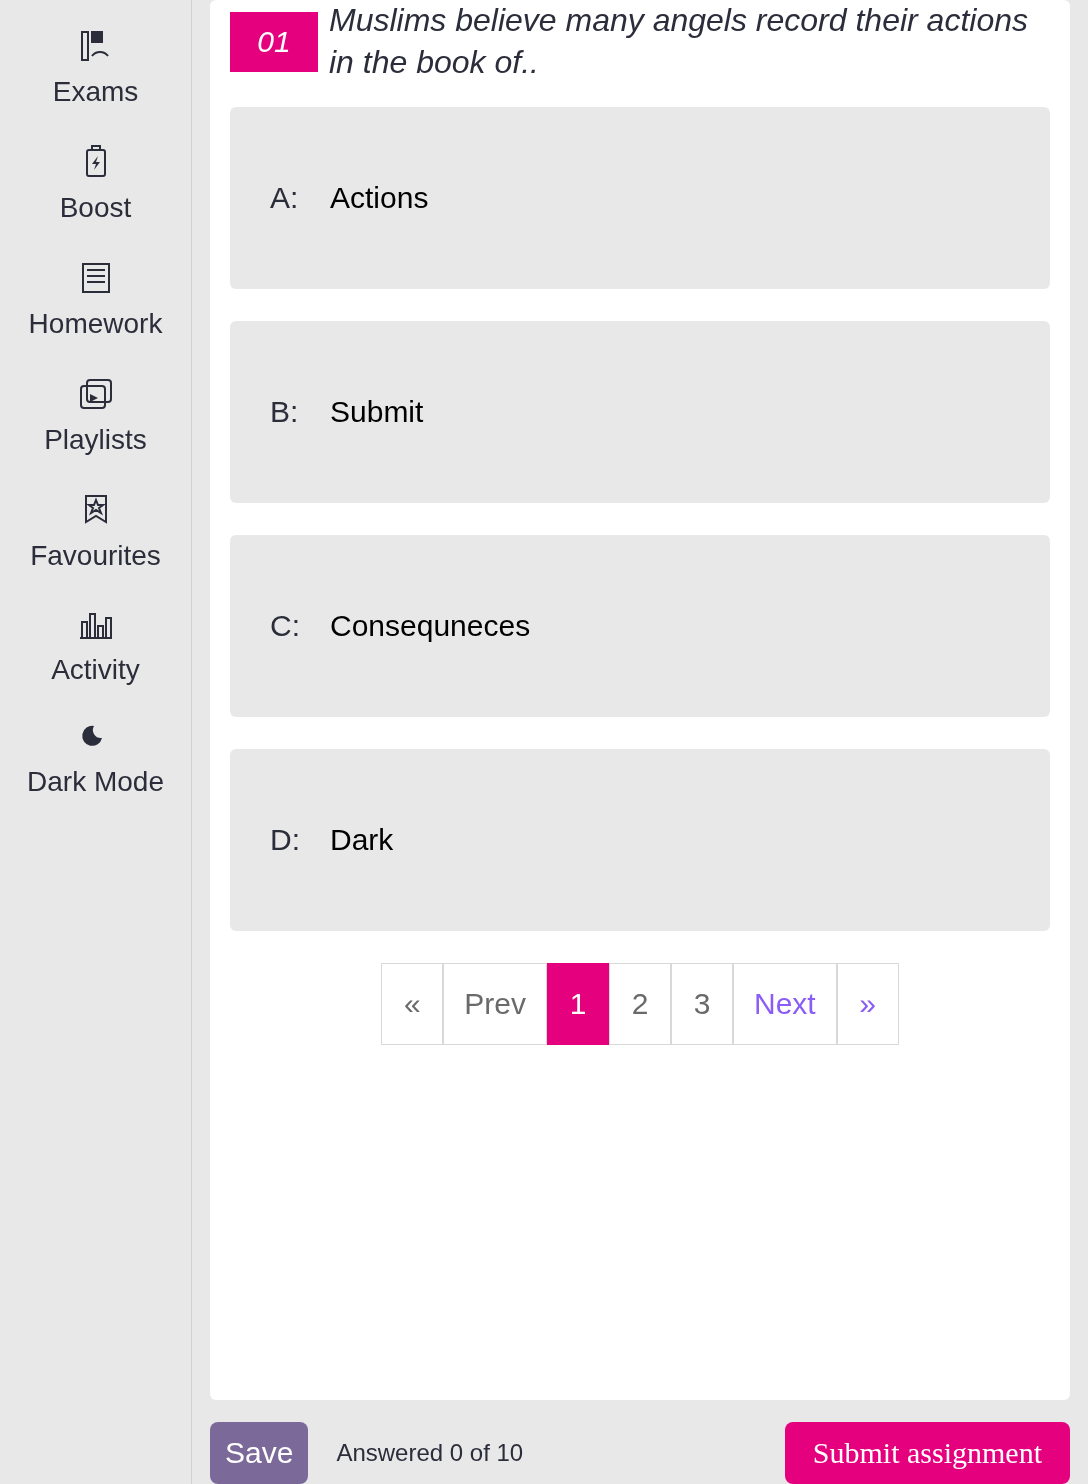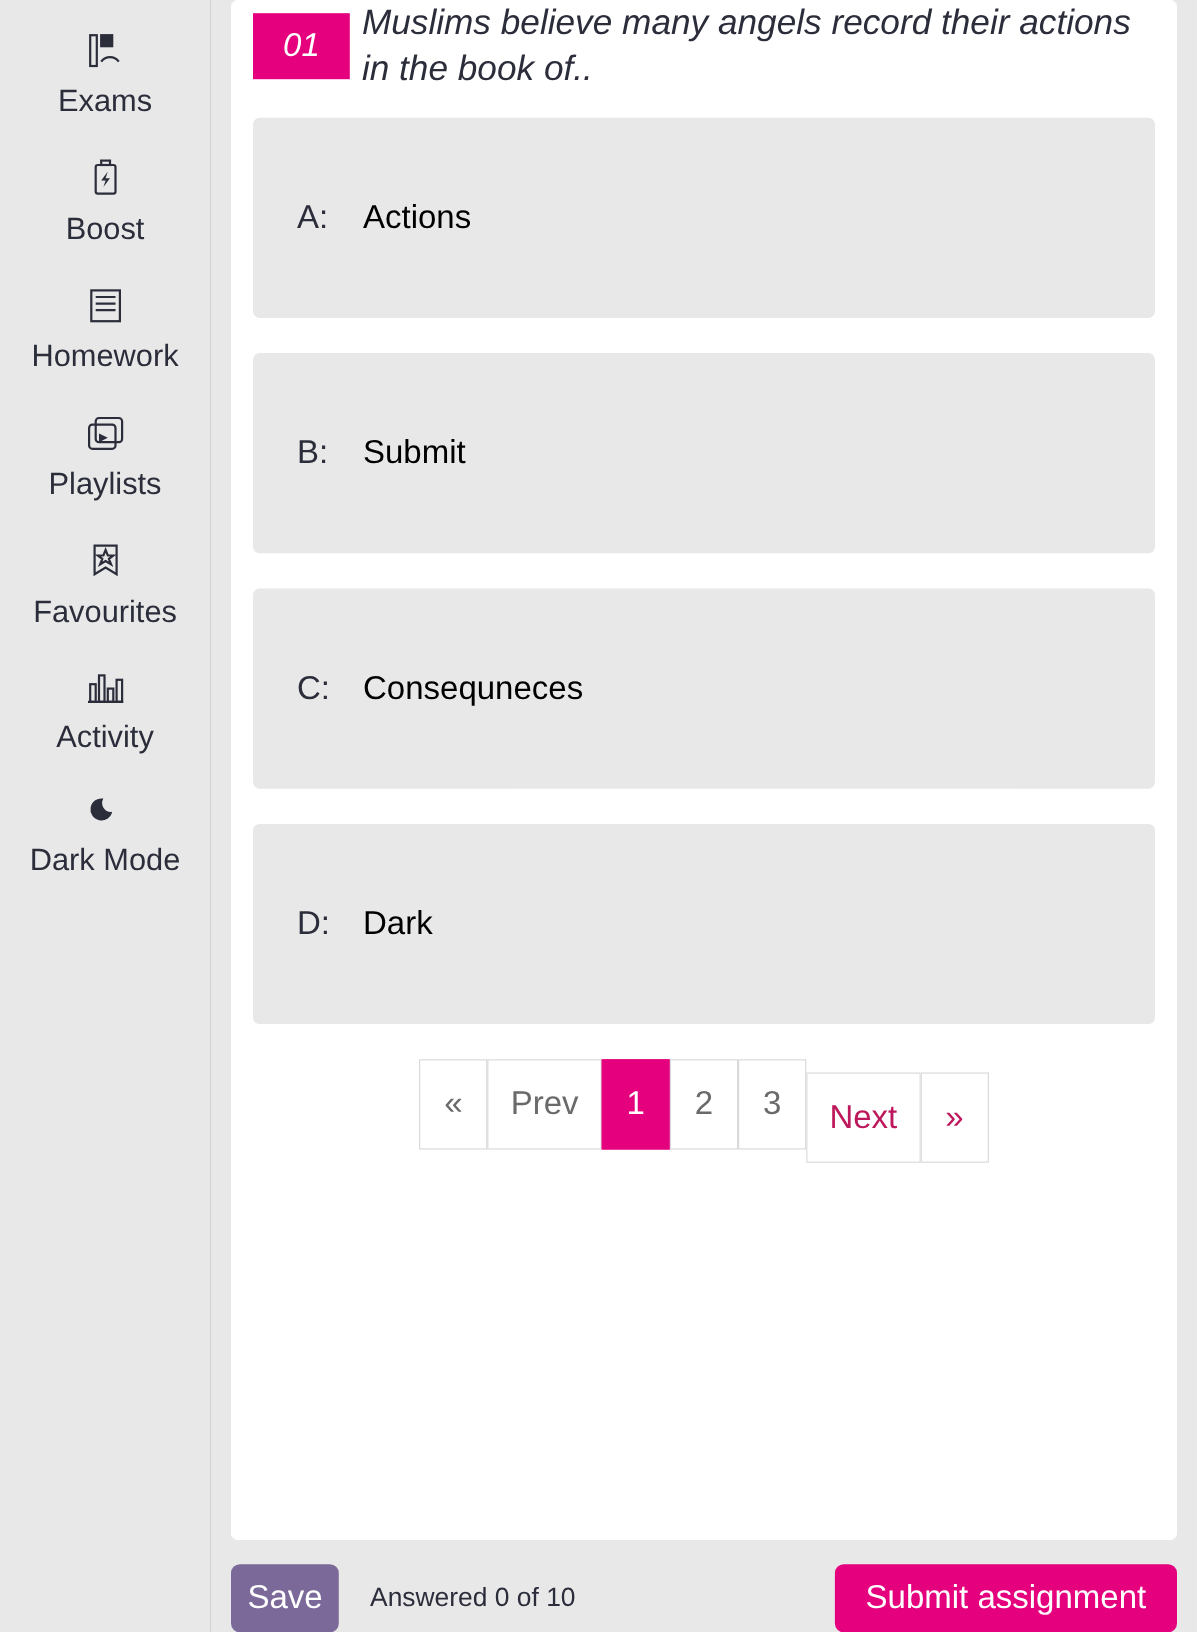--- a/index.html
+++ b/index.html
@@ -111,22 +111,21 @@
       color: #6a6a6a;
       cursor: pointer;
       padding: 0 20px;
     }
     .pagination-item.active {
       background: #e5007e;
       color: #fff;
       border-color: #e5007e;
     }
     .pagination-item.next, .pagination-item.last {
-      color: #be185d;
-      margin-top: 12px;
+      color: #8b5cf6;
     }
     .footer-bar {
       display: flex;
       align-items: center;
       gap: 28px;
       padding: 22px 0 0 0;
     }
     .save-btn {
       background: #7b6a99;
       color: #fff;
@@ -142,20 +141,21 @@
       flex: 1;
     }
     .submit-btn {
       background: #e5007e;
       color: #fff;
       font-size: 30px;
       padding: 14px 28px;
       border-radius: 8px;
       border: none;
       cursor: pointer;
+      font-family: Liberation Serif, serif;
     }
   </style>
 </head>
 <body>
 
 <div class="sidebar">
 
   <div class="sidebar-item">
     <span class="icon">
       <svg width="40" height="36" viewBox="0 0 40 36" fill="none" stroke="#2b2d3a" stroke-width="2">

